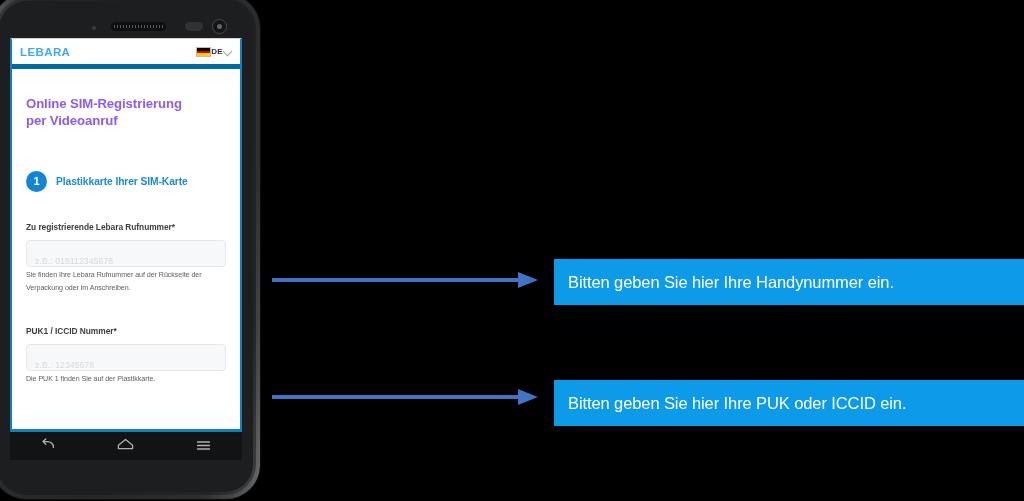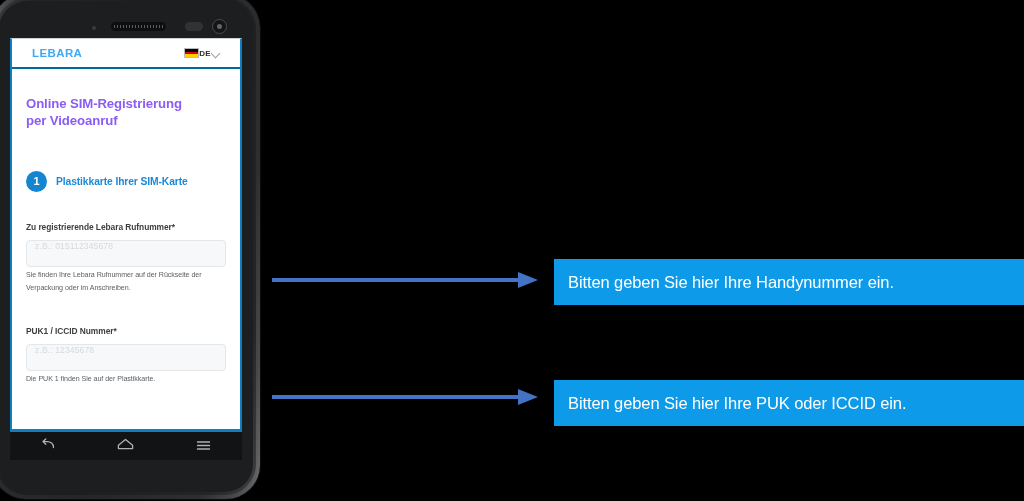--- a/index.html
+++ b/index.html
@@ -120,24 +120,24 @@
     box-sizing: border-box;
     overflow: hidden;
     display: flex;
     flex-direction: column;
   }
 
   .site-header {
     height: 30px;
     flex: 0 0 30px;
     background: #ffffff;
-    border-bottom: 2px solid #0369a1;
-    display: flex;
-    align-items: center;
-    padding: 0 20px;
+    border-bottom: 5px solid #0369a1;
+    display: flex;
+    align-items: center;
+    padding: 0 8px;
     box-sizing: border-box;
   }
   .brand-logo {
     font-size: 11.5px;
     font-weight: bold;
     color: #3fa9f5;
     letter-spacing: 0.4px;
   }
   .lang-group {
     margin-left: auto;
@@ -226,21 +226,21 @@
     color: #3c3e40;
     letter-spacing: -0.05px;
   }
   .text-input {
     margin-top: 8px;
     height: 27px;
     background: #f7f8f9;
     border: 1px solid #e4e7ea;
     border-radius: 4px;
     display: flex;
-    align-items: flex-start;
+    align-items: flex-end;
     padding: 0 8px;
     box-sizing: border-box;
   }
   .input-placeholder {
     font-size: 8.6px;
     color: #d6d9dc;
     letter-spacing: 0.1px;
   }
   .field-hint {
     margin-top: 2px;

